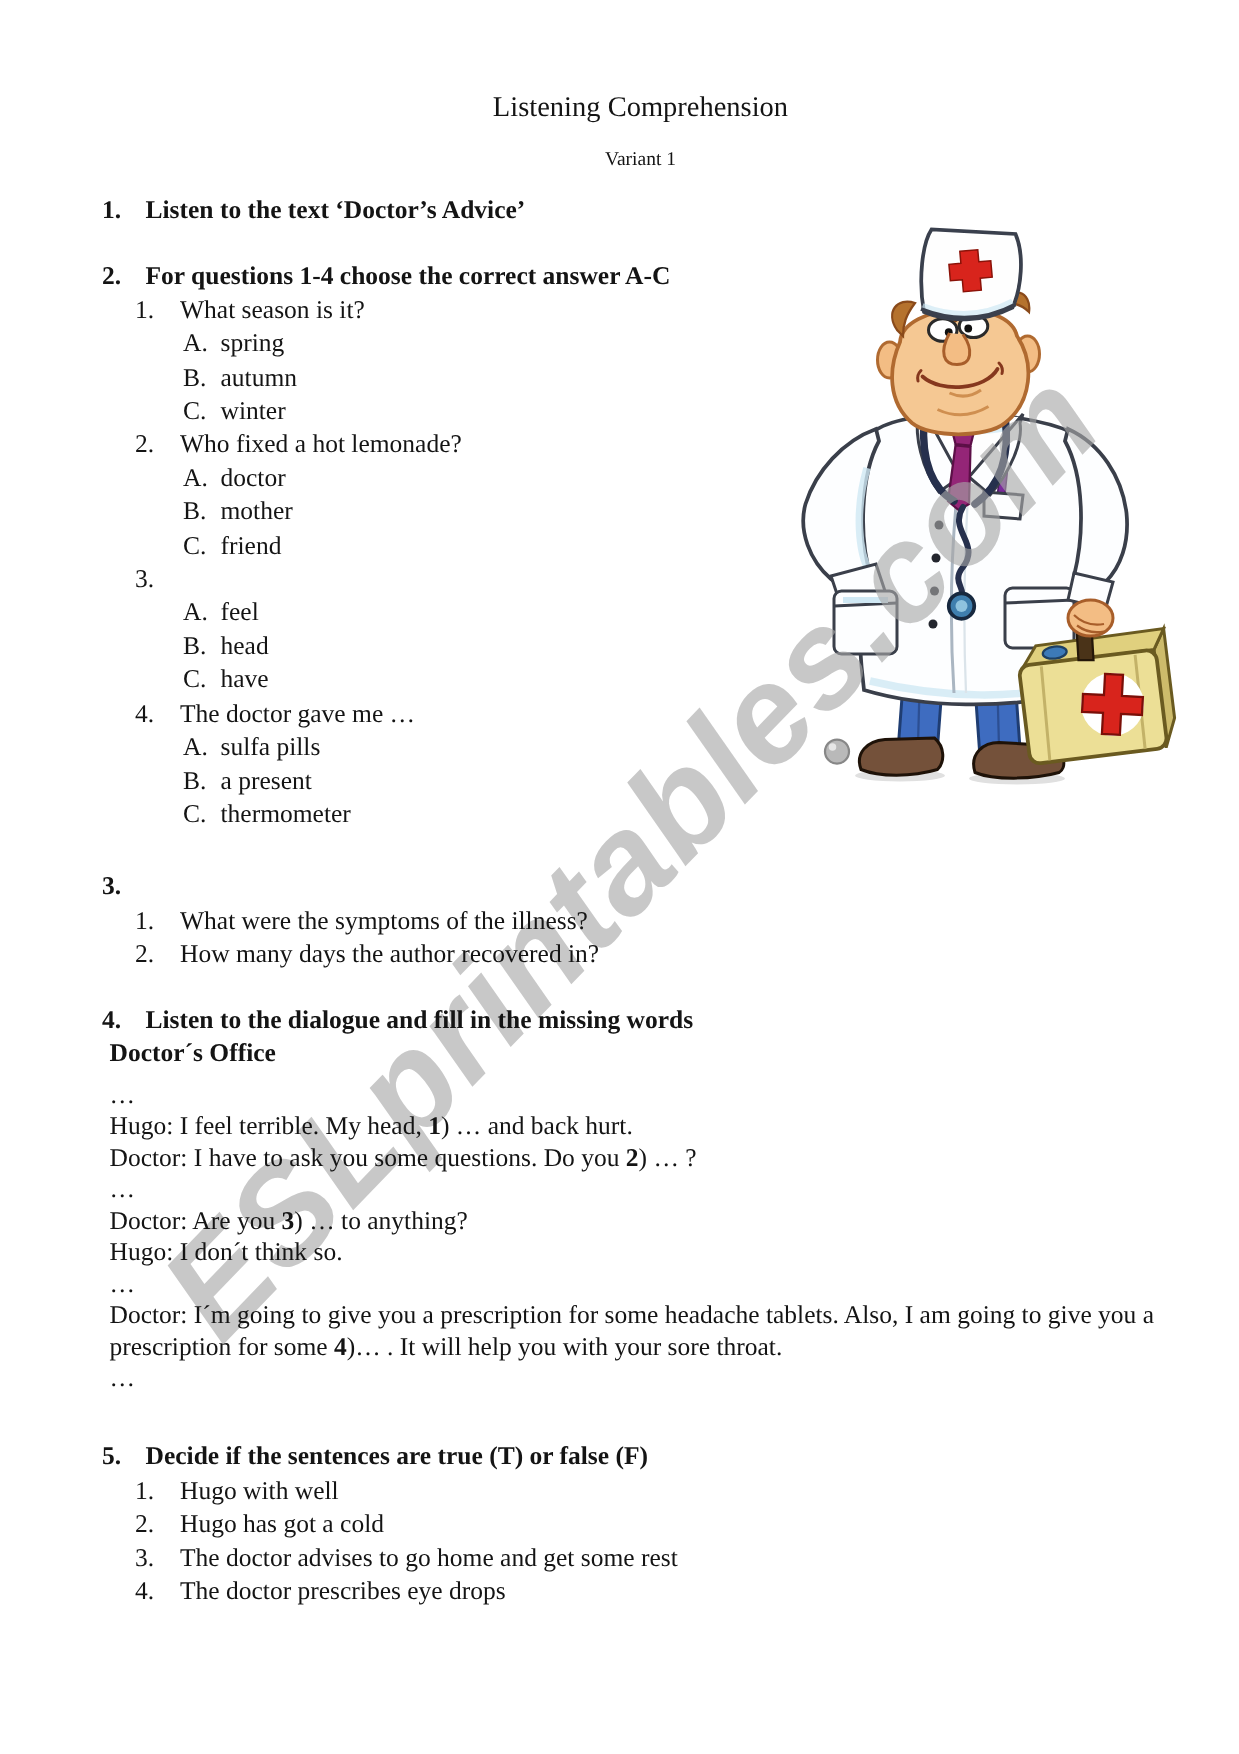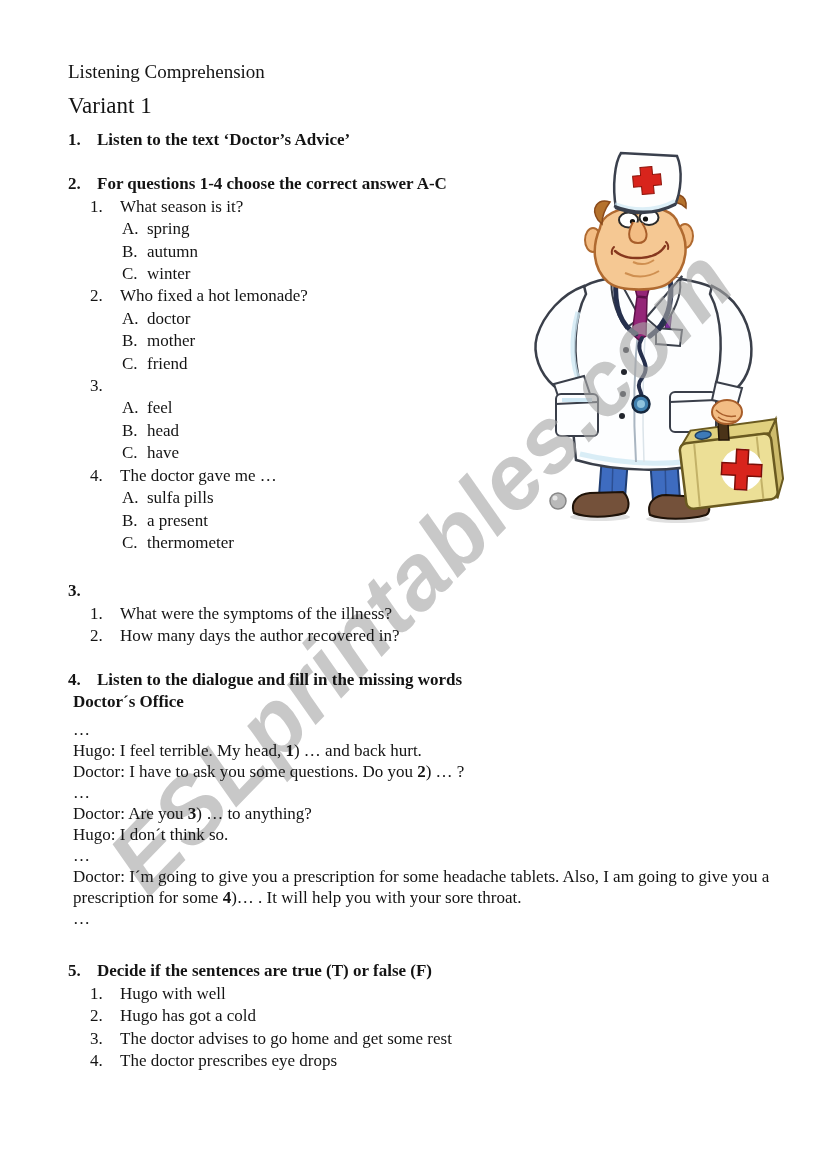--- a/index.html
+++ b/index.html
@@ -15,23 +15,23 @@
     font-family:"Liberation Sans", sans-serif;
     font-weight:bold; font-style:italic;
     font-size:92px; letter-spacing:1px; white-space:nowrap;
     color:rgba(166,166,166,0.62);
     transform:rotate(-46deg); transform-origin:0 0;
     pointer-events:none;
   }
   .content{position:relative; z-index:3; padding-top:60px;}
 
   
-  .center-block{margin-left:68px; width:718px; }
+  .center-block{margin-left:68px; width:718px; text-align:center;}
   .title{font-size:19px; line-height:24px;}
-  .subtitle{font-size:23px; line-height:24px; margin-top:10px;}
+  .subtitle{font-size:13px; line-height:24px; margin-top:10px;}
 
   
   .task-head{display:flex; line-height:22.4px; font-weight:bold;}
   .tnum{flex:0 0 29px; margin-left:68px;}
   .q-row{display:flex; line-height:22.4px;}
   .qnum{flex:0 0 30px; margin-left:90px;}
   .opt-row{display:flex; line-height:22.4px;}
   .optl{flex:0 0 25px; margin-left:122px;}
   .subhead{margin-left:73px; width:697px; text-align:left;
            font-weight:bold; line-height:22.4px;}

